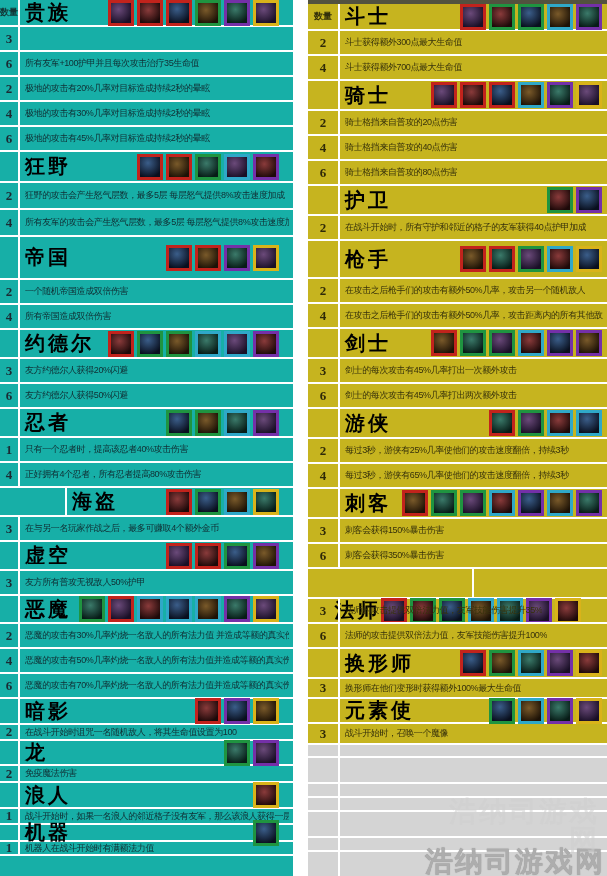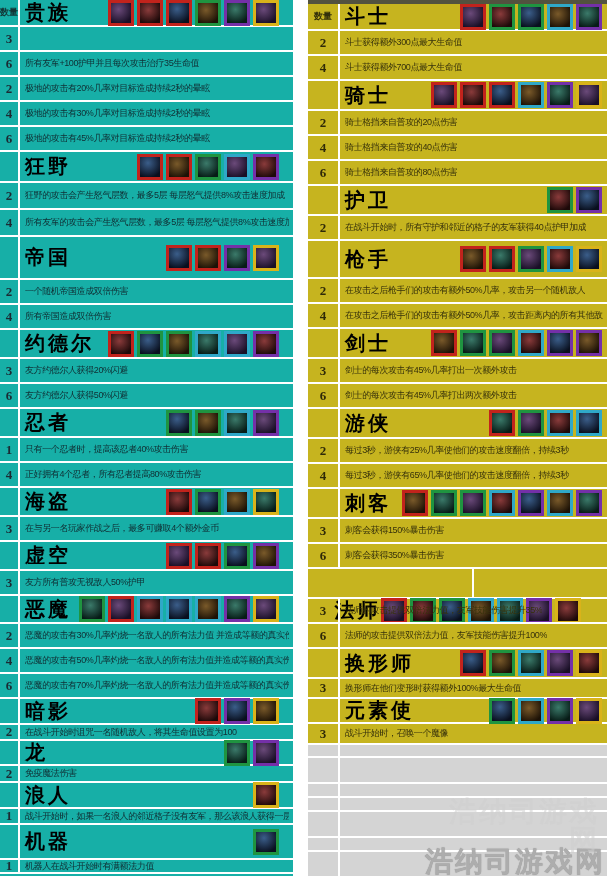--- a/index.html
+++ b/index.html
@@ -202,21 +202,21 @@
       </div>
     </div>
     <div class="row effect-row" style="height: 25px;">
       <div class="count">
         <span class="num">4</span>
       </div>
       <div class="content">
         <span class="effect-text">正好拥有4个忍者，所有忍者提高80%攻击伤害</span>
       </div>
     </div>
-    <div class="row title-row" style="height: 29px;">
+    <div class="row title-row" style="height: 29px; padding-left: 47px;">
       <div class="count"></div>
       <div class="content">
         <span class="trait-title">海盗</span>
         <span class="icons">
           <span class="icon" style="border-color: rgb(194, 35, 28); background: radial-gradient(circle at 42% 35%, rgb(138, 59, 59) 0%, rgb(29, 9, 9) 80%);"></span>
           <span class="icon" style="border-color: rgb(31, 148, 64); background: radial-gradient(circle at 40% 30%, rgb(59, 94, 138) 0%, rgb(9, 15, 30) 80%);"></span>
           <span class="icon" style="border-color: rgb(47, 168, 200); background: radial-gradient(circle at 40% 35%, rgb(122, 90, 42) 0%, rgb(29, 18, 6) 80%);"></span>
           <span class="icon" style="border-color: rgb(217, 179, 26); background: radial-gradient(circle at 42% 32%, rgb(59, 122, 106) 0%, rgb(7, 28, 23) 80%);"></span>
         </span>
       </div>
@@ -335,21 +335,21 @@
       </div>
     </div>
     <div class="row effect-row" style="height: 16px;">
       <div class="count">
         <span class="num">1</span>
       </div>
       <div class="content">
         <span class="effect-text">战斗开始时，如果一名浪人的邻近格子没有友军，那么该浪人获得一层护盾</span>
       </div>
     </div>
-    <div class="row title-row" style="height: 35px; text-align: center;">
+    <div class="row title-row" style="height: 17px; text-align: center;">
       <div class="count"></div>
       <div class="content">
         <span class="trait-title">机器</span>
         <span class="icons">
           <span class="icon" style="border-color: rgb(31, 148, 64); background: radial-gradient(circle at 40% 30%, rgb(59, 94, 138) 0%, rgb(9, 15, 30) 80%);"></span>
         </span>
       </div>
     </div>
     <div class="row effect-row" style="height: 14px;">
       <div class="count">

